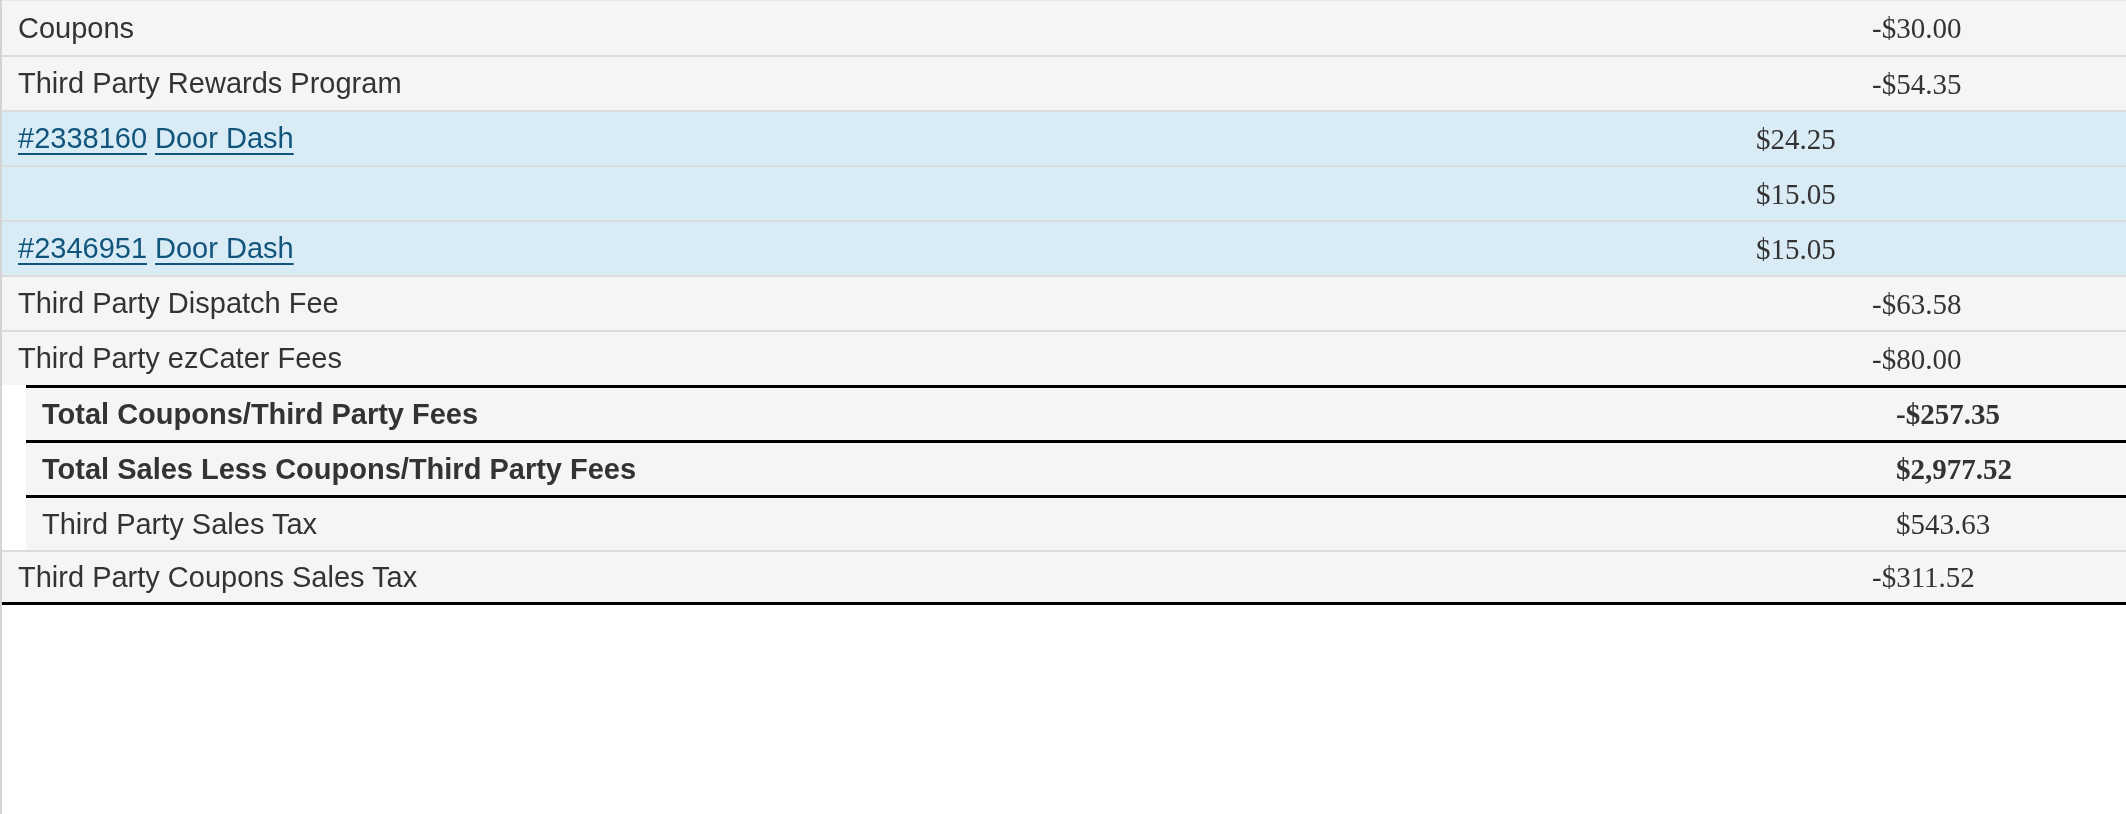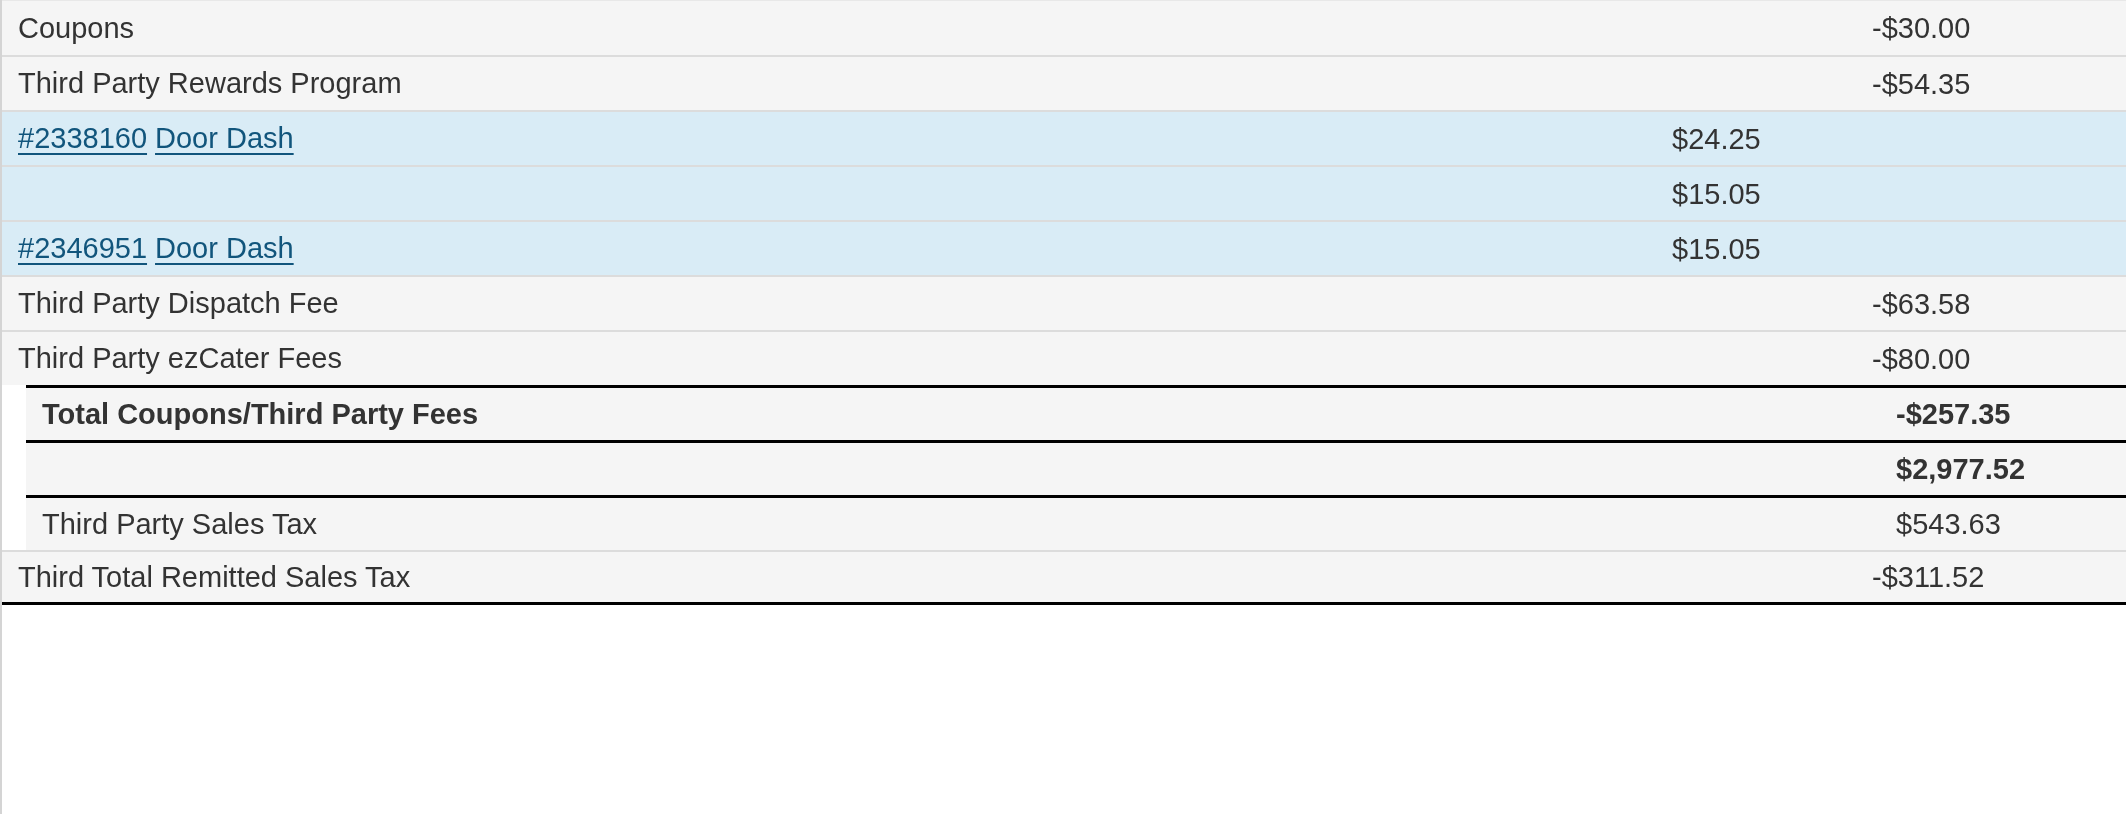--- a/index.html
+++ b/index.html
@@ -46,22 +46,23 @@
   .divider-heavy { border-top: 3px solid var(--divider-heavy); margin-left: 24px; }
   .divider-bottom-heavy { border-bottom: 3px solid var(--divider-heavy); }
   .label-cell {
     white-space: nowrap;
   }
   .amount {
     position: absolute;
     top: 50%;
     transform: translateY(-50%);
     white-space: nowrap;
+    font-family: Liberation Serif, serif;
   }
-  .amt-mid { left: 1670px; text-align: right; }
+  .amt-mid { left: 1754px; text-align: right; }
   .amt-right { left: 1870px; }
   .links a {
     color: var(--link);
     text-decoration: underline;
     text-decoration-thickness: 2px;
     text-underline-offset: 5px;
     margin-top: 18px;
   }
   .links a + a { margin-left: 8px; }
 </style>
@@ -115,29 +116,33 @@
     <span class="amount amt-right">-$80.00</span>
   </div>
     <div class="row row-gray row-bold divider-heavy">
     <div class="label-cell">
       <span>Total Coupons/Third Party Fees</span>
       
     </div>
     <span class="amount amt-right">-$257.35</span>
   </div>
     <div class="row row-gray row-bold divider-heavy">
+    <div class="label-cell">
+      <span>Total Sales Less Coupons/Third Party Fees</span>
+      
+    </div>
     <span class="amount amt-right">$2,977.52</span>
   </div>
     <div class="row row-gray divider-heavy">
     <div class="label-cell">
       <span>Third Party Sales Tax</span>
       
     </div>
     <span class="amount amt-right">$543.63</span>
   </div>
     <div class="row row-gray divider-light divider-bottom-heavy">
     <div class="label-cell">
-      <span>Third Total Remitted Sales Tax</span>
+      <span>Third Party Coupons Sales Tax</span>
       
     </div>
     <span class="amount amt-right">-$311.52</span>
   </div>
   </div>
 
 </body></html>

